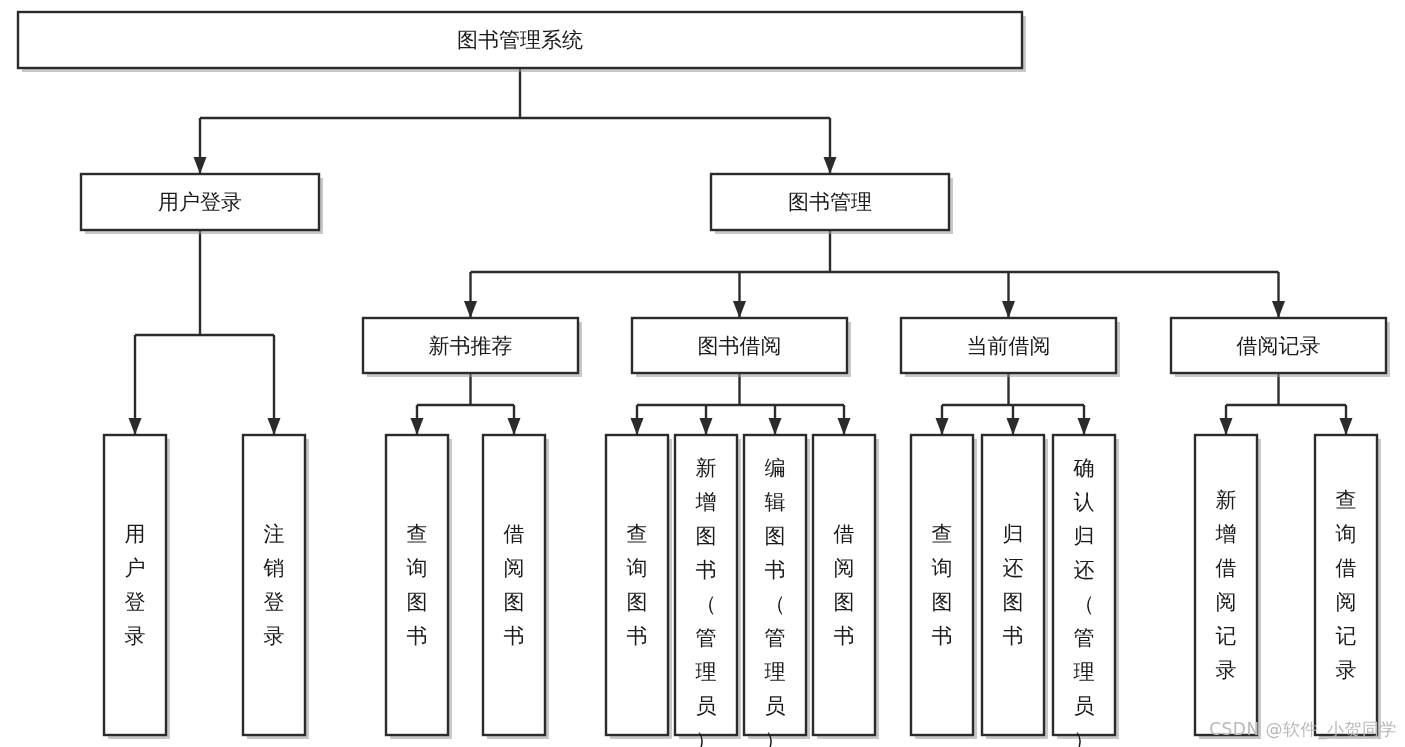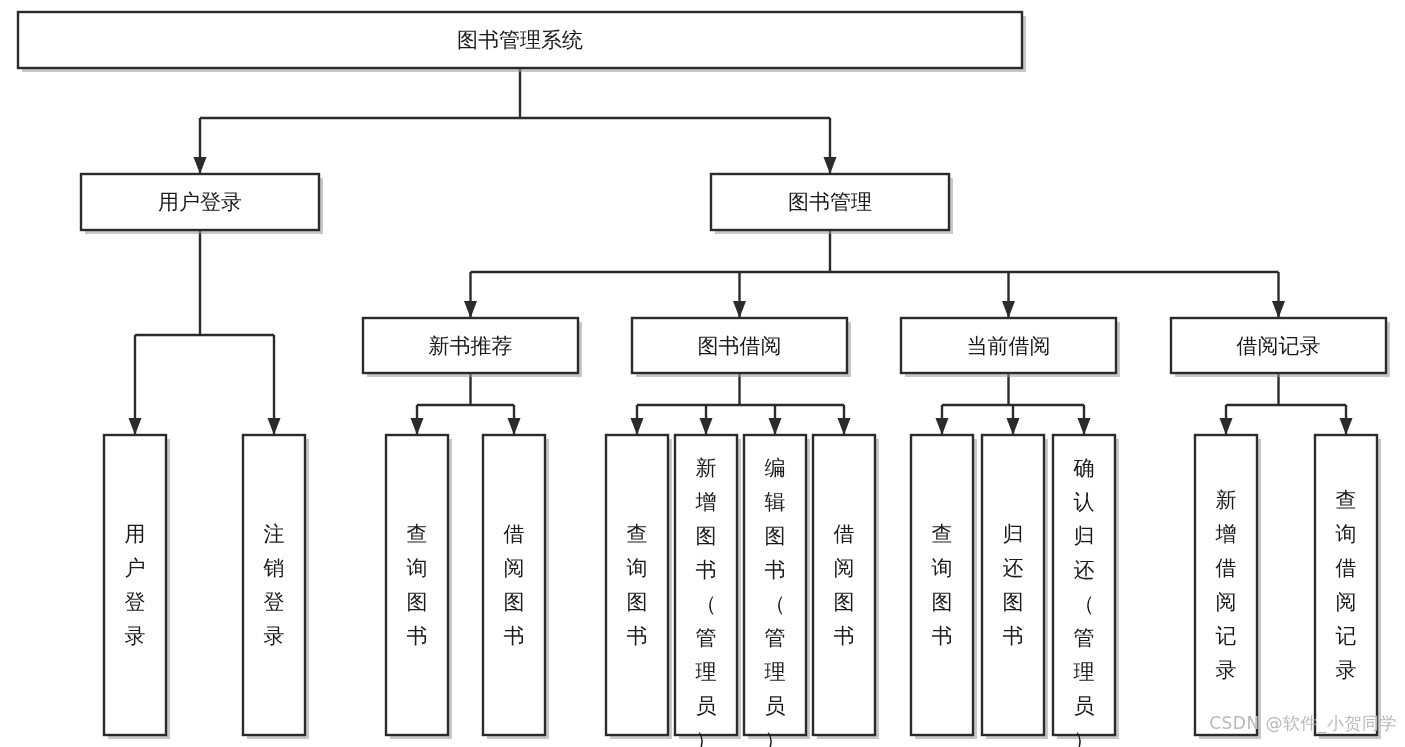--- a/index.html
+++ b/index.html
@@ -57,21 +57,21 @@
   }
   .node-label-v {
     font-family: "DejaVu Sans", "Liberation Sans", sans-serif;
     font-size: 21px;
     fill: #1a1a1a;
     text-anchor: middle;
   }
   .watermark-text {
     position: absolute;
     right: 8px;
-    bottom: 12px;
+    bottom: 6px;
     font-family: "DejaVu Sans", "Liberation Sans", sans-serif;
     font-size: 17px;
     color: #b9b9b9;
     letter-spacing: 0.5px;
     user-select: none;
     white-space: nowrap;
   }
 </style>
 </head>
 <body>

